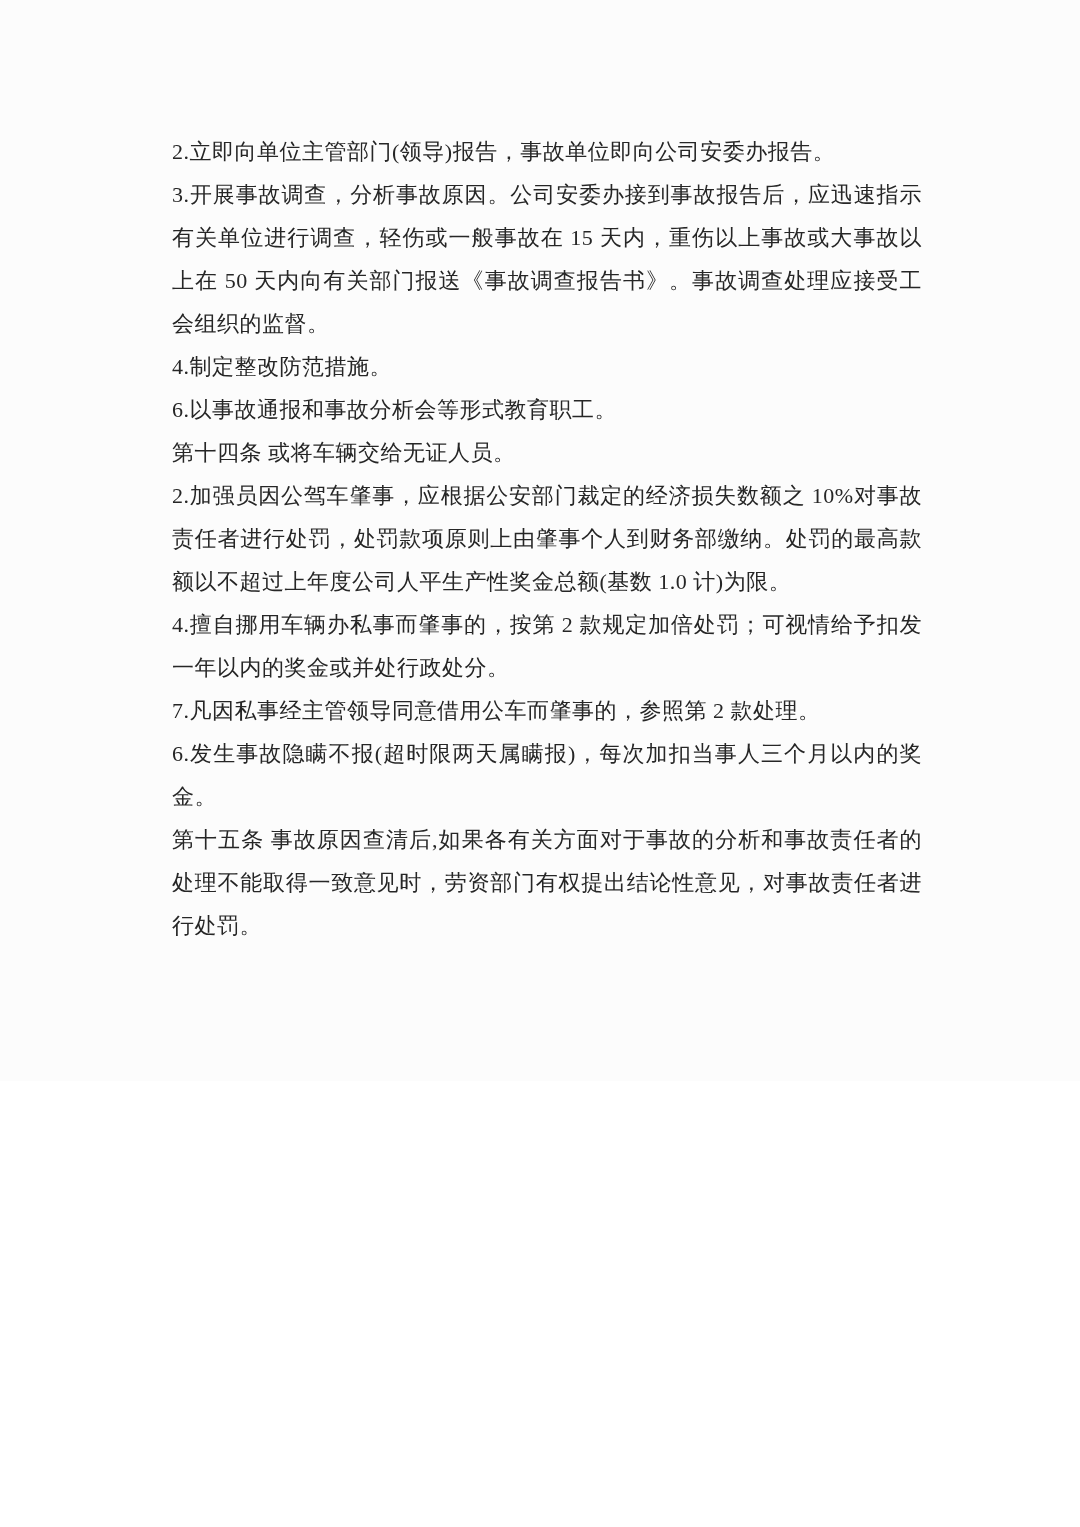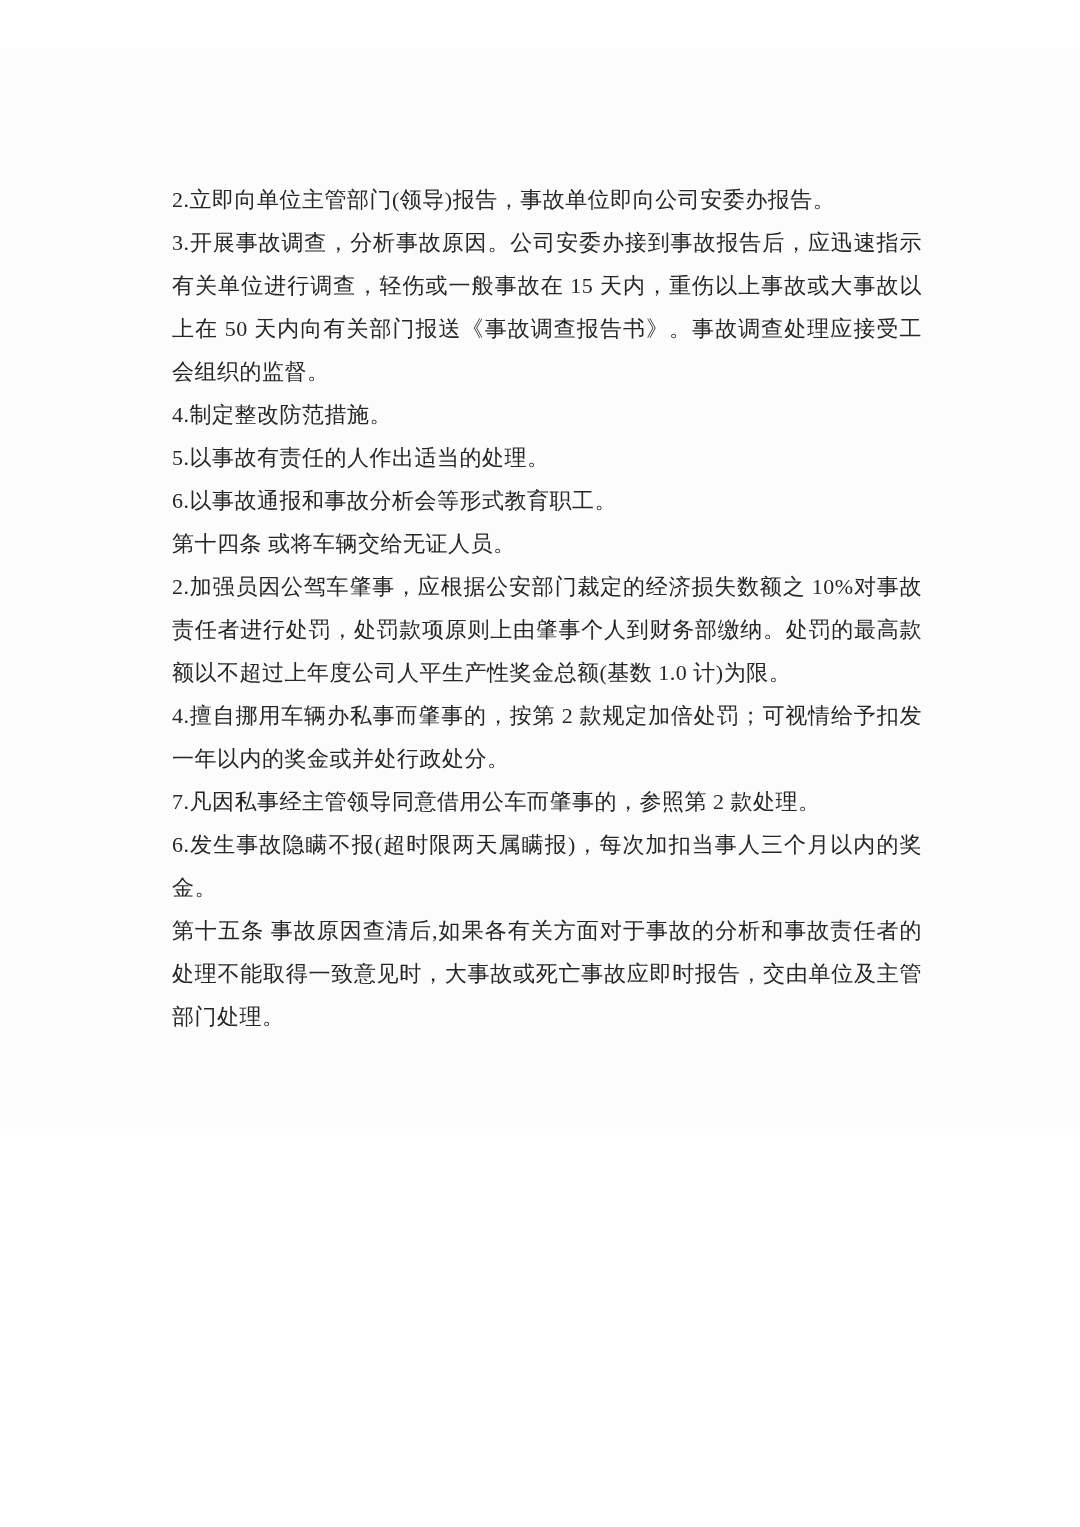--- a/index.html
+++ b/index.html
@@ -3,21 +3,20 @@
 <meta charset="utf-8">
 <style>
   html, body { margin: 0; padding: 0; background: #ffffff; }
   .page {
     position: relative;
     width: 1080px;
     height: 1081px;
     background: #fcfcfc;
     overflow: hidden;
     font-family: "Liberation Serif", "DejaVu Serif", serif;
-    margin-top: 48px;
   }
   .content {
     position: absolute;
     left: 172px;
     top: 130px;
     width: 750px;
     text-align: justify;
   }
   .para {
     margin: 0;
@@ -58,28 +57,27 @@
 </style>
 </head>
 <body>
 
 <div class="page">
 
   <div class="content">
       <p class="para">2.立即向单位主管部门(领导)报告，事故单位即向公司安委办报告。</p>
       <p class="para">3.开展事故调查，分析事故原因。公司安委办接到事故报告后，应迅速指示有关单位进行调查，轻伤或一般事故在 15 天内，重伤以上事故或大事故以上在 50 天内向有关部门报送《事故调查报告书》。事故调查处理应接受工会组织的监督。</p>
       <p class="para">4.制定整改防范措施。</p>
-      <p class="para">5.以事故有责任的人作出适当的处理。</p>
       <p class="para">6.以事故通报和事故分析会等形式教育职工。</p>
       <p class="para">第十四条 或将车辆交给无证人员。</p>
       <p class="para">2.加强员因公驾车肇事，应根据公安部门裁定的经济损失数额之 10%对事故责任者进行处罚，处罚款项原则上由肇事个人到财务部缴纳。处罚的最高款额以不超过上年度公司人平生产性奖金总额(基数 1.0 计)为限。</p>
       <p class="para">4.擅自挪用车辆办私事而肇事的，按第 2 款规定加倍处罚；可视情给予扣发一年以内的奖金或并处行政处分。</p>
       <p class="para">7.凡因私事经主管领导同意借用公车而肇事的，参照第 2 款处理。</p>
       <p class="para">6.发生事故隐瞒不报(超时限两天属瞒报)，每次加扣当事人三个月以内的奖金。</p>
-      <p class="para">第十五条 事故原因查清后,如果各有关方面对于事故的分析和事故责任者的处理不能取得一致意见时，大事故或死亡事故应即时报告，交由单位及主管部门处理。</p>
+      <p class="para">第十五条 事故原因查清后,如果各有关方面对于事故的分析和事故责任者的处理不能取得一致意见时，劳资部门有权提出结论性意见，对事故责任者进行处罚。</p>
     </div>
 
   <div class="page-num">7</div>
 
   <div class="watermark">
     <span>
       <svg class="wm-icon" viewBox="0 0 58 48" xmlns="http://www.w3.org/2000/svg">
         <g fill="#ffffff" stroke="#d7d7d7" stroke-width="2.5">
           <path d="M21 4 C11 4 4 10 4 17.5 C4 22 6.5 25.5 10.5 27.8 L9 33 L14.5 30 C16.5 30.6 18.7 31 21 31 C31 31 38 25 38 17.5 C38 10 31 4 21 4 Z"></path>
           <path d="M41 16 C33 16 27 21 27 27.5 C27 34 33 39 41 39 C42.8 39 44.6 38.7 46.2 38.2 L51 40.8 L49.7 36.3 C52.9 34.3 55 31.1 55 27.5 C55 21 49 16 41 16 Z"></path>

